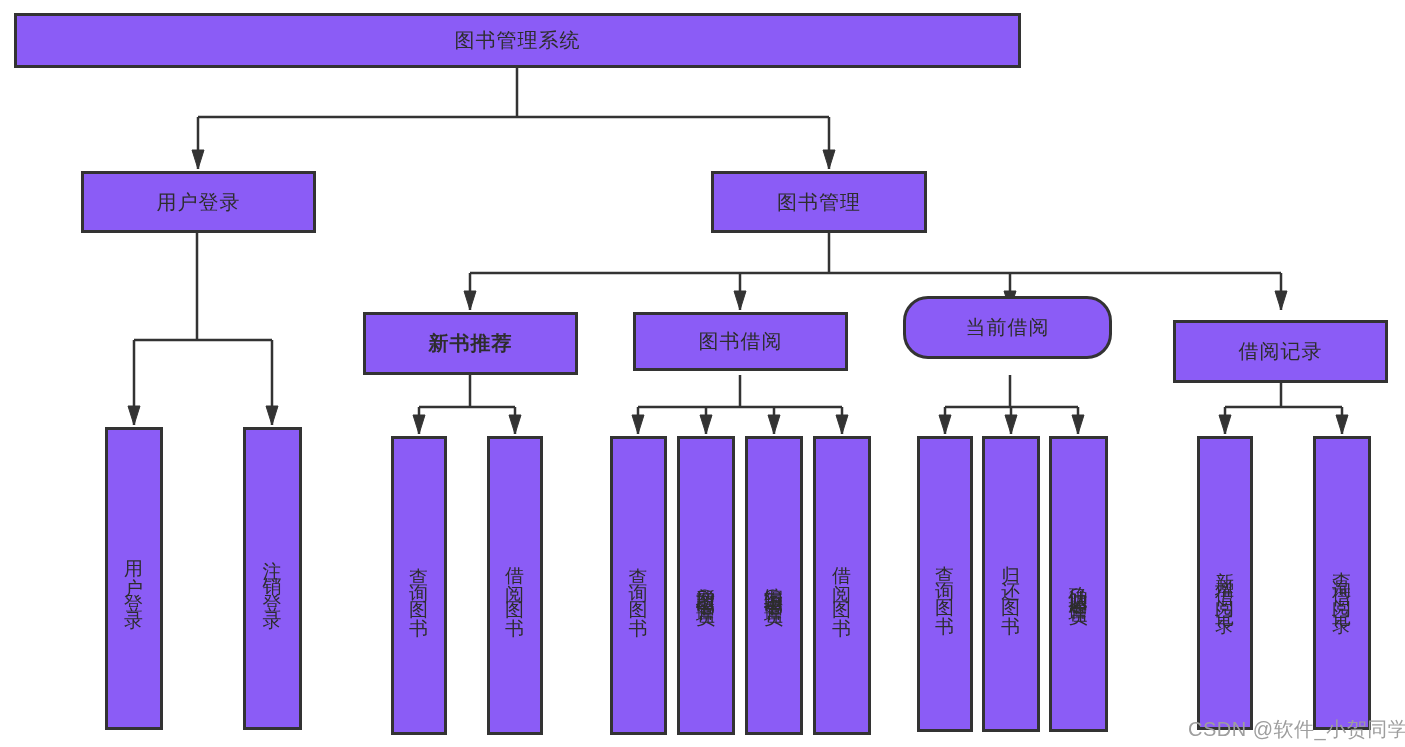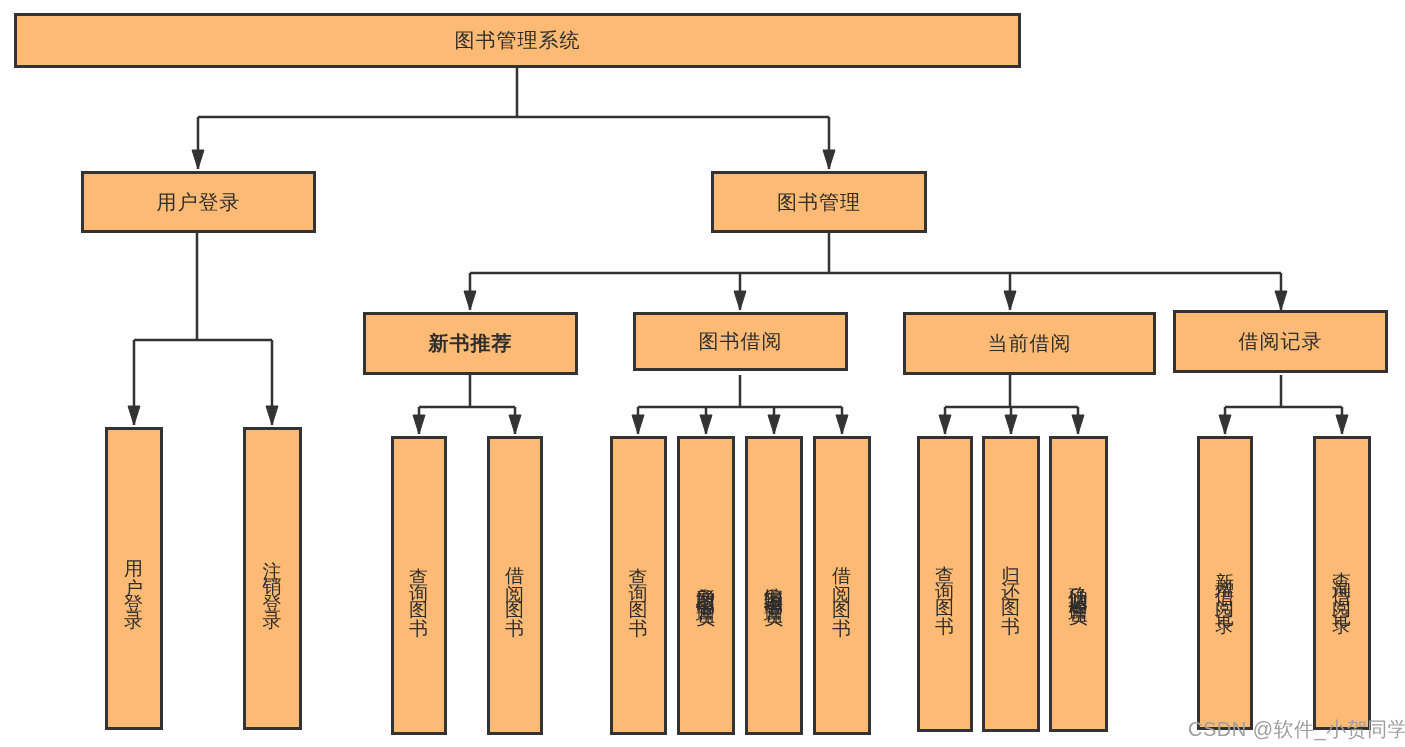--- a/index.html
+++ b/index.html
@@ -19,21 +19,21 @@
     position: absolute;
     left: 0;
     top: 0;
     width: 1405px;
     height: 747px;
     z-index: 1;
   }
   .node {
     position: absolute;
     box-sizing: border-box;
-    background: #fdba74;
+    background: #8b5cf6;
     border: 3px solid #333333;
     color: #2d2d2d;
     display: flex;
     align-items: center;
     justify-content: center;
     z-index: 2;
   }
   .hbox {
     font-size: 20px;
     letter-spacing: 1px;
@@ -110,22 +110,22 @@
     <path d="M1342,407 V434" fill="none" stroke="#333333" stroke-width="2.5" marker-end="url(#arrowdown)"></path>
   </svg>
 
   <div class="node hbox" style="left:14px; top:13px; width:1007px; height:55px;">图书管理系统</div>
 
   <div class="node hbox" style="left:81px; top:171px; width:235px; height:62px;">用户登录</div>
   <div class="node hbox" style="left:711px; top:171px; width:216px; height:62px;">图书管理</div>
 
   <div class="node hbox" style="left:363px; top:312px; width:215px; height:63px;font-weight:bold;">新书推荐</div>
   <div class="node hbox" style="left:633px; top:312px; width:215px; height:59px;">图书借阅</div>
-  <div class="node hbox" style="left:903px; top:312px; width:253px; height:63px;">当前借阅</div>
-  <div class="node hbox" style="left:1173px; top:310px; width:215px; height:63px;">借阅记录</div>
+  <div class="node hbox" style="left:903px; top:296px; width:209px; height:63px;border-radius:25px;">当前借阅</div>
+  <div class="node hbox" style="left:1173px; top:320px; width:215px; height:63px;">借阅记录</div>
 
   <div class="node vbox ls4" style="left:105px; top:427px; width:58px; height:303px;">用户登录</div>
   <div class="node vbox ls4" style="left:243px; top:427px; width:59px; height:303px;">注销登录</div>
 
   <div class="node vbox ls4" style="left:391px; top:436px; width:56px; height:299px;">查询图书</div>
   <div class="node vbox ls4" style="left:487px; top:436px; width:56px; height:299px;">借阅图书</div>
 
   <div class="node vbox ls4" style="left:610px; top:436px; width:57px; height:299px;">查询图书</div>
   <div class="node vbox ls9" style="left:677px; top:436px; width:58px; height:299px;">新增图书（管理员）</div>
   <div class="node vbox ls9" style="left:745px; top:436px; width:58px; height:299px;">编辑图书（管理员）</div>

